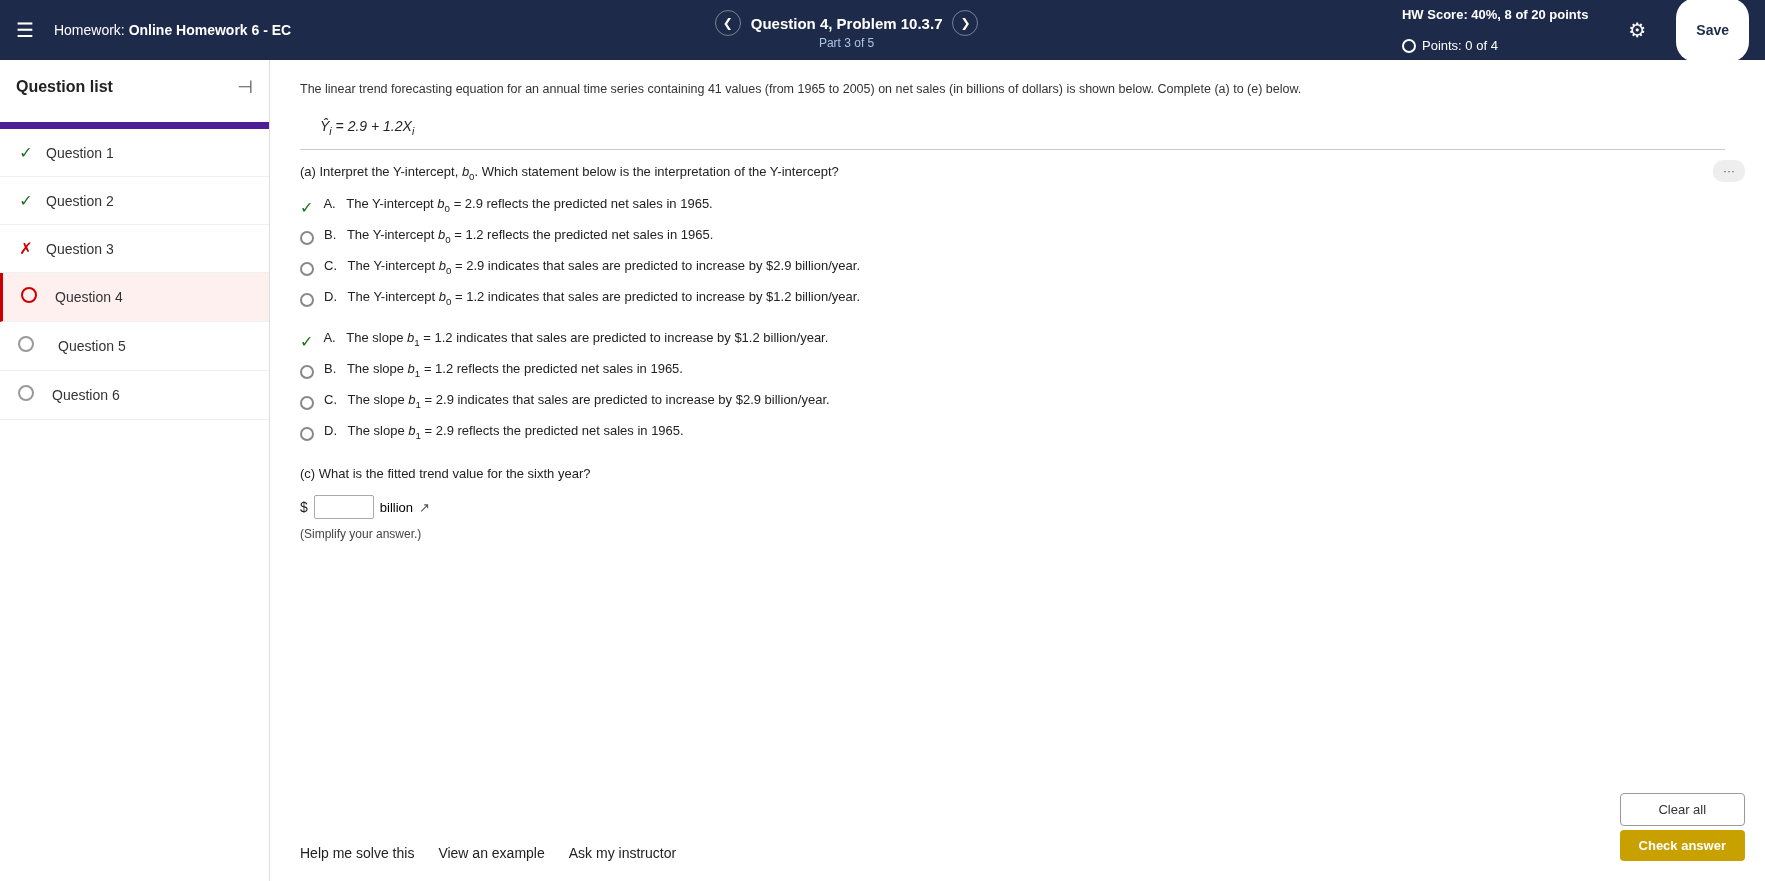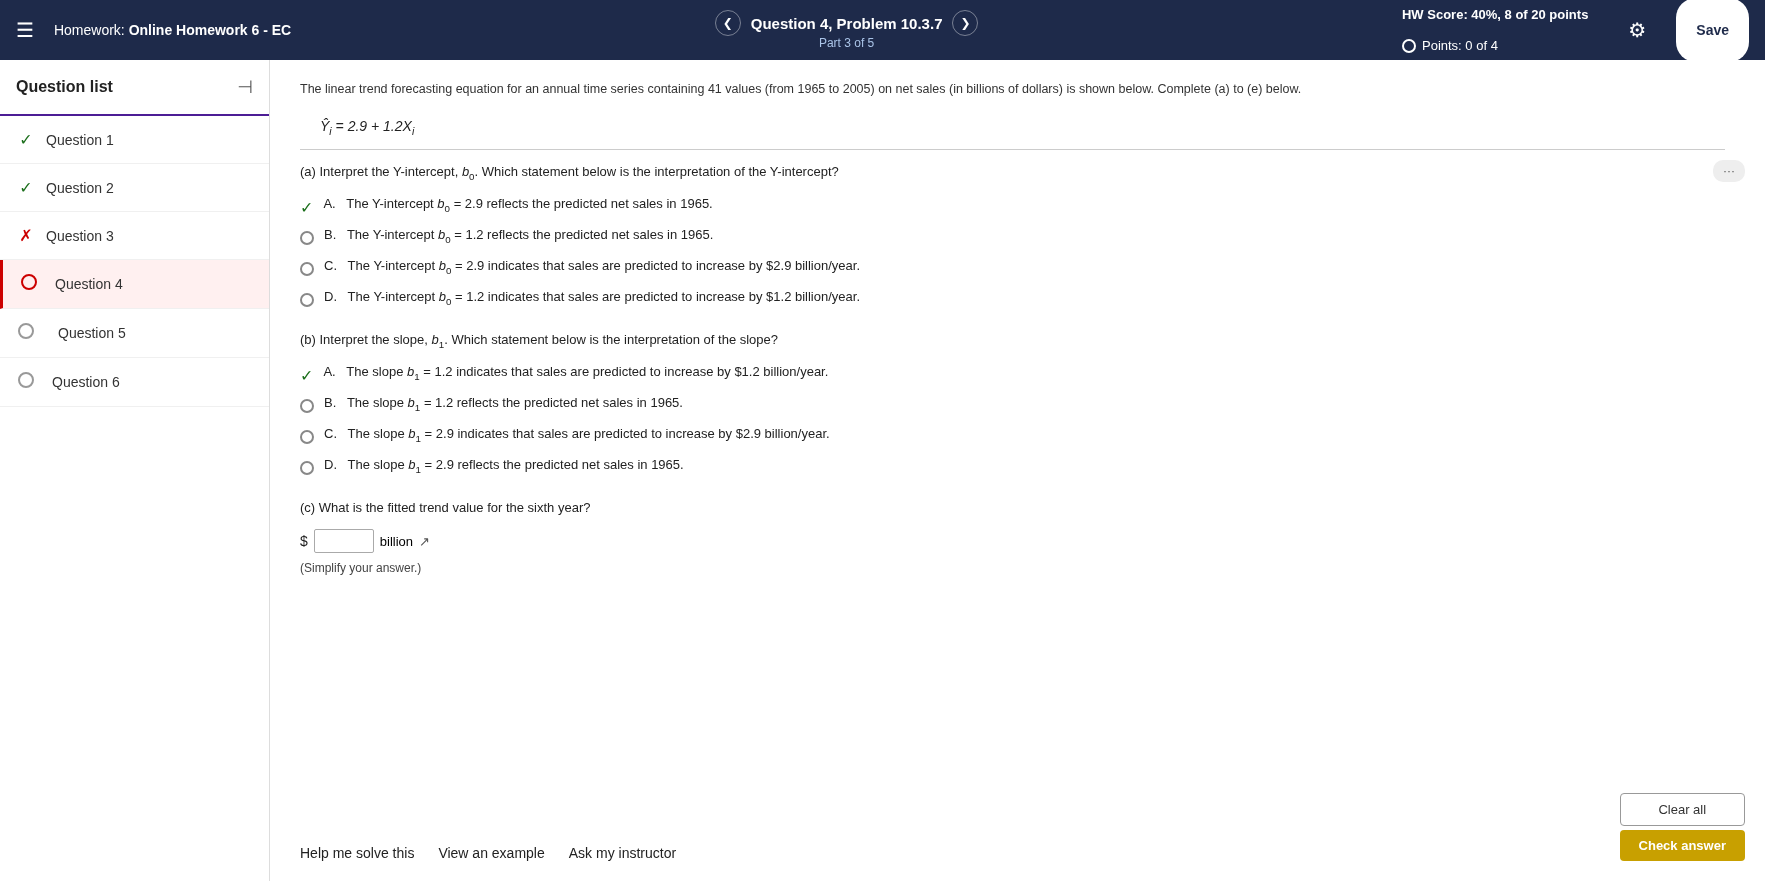--- a/index.html
+++ b/index.html
@@ -97,22 +97,22 @@
       width: 270px;
       background: white;
       border-right: 1px solid #ddd;
       flex-shrink: 0;
       overflow-y: auto;
     }
     .sidebar-header {
       display: flex;
       align-items: center;
       justify-content: space-between;
-      padding: 16px 16px 16px 16px;
-      border-bottom: 2px solid #4c1d95;
+      padding: 16px 16px 24px 16px;
+      border-bottom: 7px solid #4c1d95;
     }
     .sidebar-title {
       font-size: 16px;
       font-weight: 700;
       color: #222;
     }
     .collapse-btn {
       background: none;
       border: none;
       font-size: 18px;
@@ -416,23 +416,20 @@
         <span>C. &nbsp; The Y-intercept <em>b</em><sub>0</sub> = 2.9 indicates that sales are predicted to increase by $2.9 billion/year.</span>
       </li>
       <li>
         <span class="radio-wrap">
           <span class="radio-empty"></span>
         </span>
         <span>D. &nbsp; The Y-intercept <em>b</em><sub>0</sub> = 1.2 indicates that sales are predicted to increase by $1.2 billion/year.</span>
       </li>
     </ul>
 
-    <div class="part-question">
-      (b) Interpret the slope, <em>b</em><sub>1</sub>. Which statement below is the interpretation of the slope?
-    </div>
     <ul class="options-list">
       <li>
         <span class="radio-wrap">
           <span class="radio-check">✓</span>
         </span>
         <span>A. &nbsp; The slope <em>b</em><sub>1</sub> = 1.2 indicates that sales are predicted to increase by $1.2 billion/year.</span>
       </li>
       <li>
         <span class="radio-wrap">
           <span class="radio-empty"></span>

